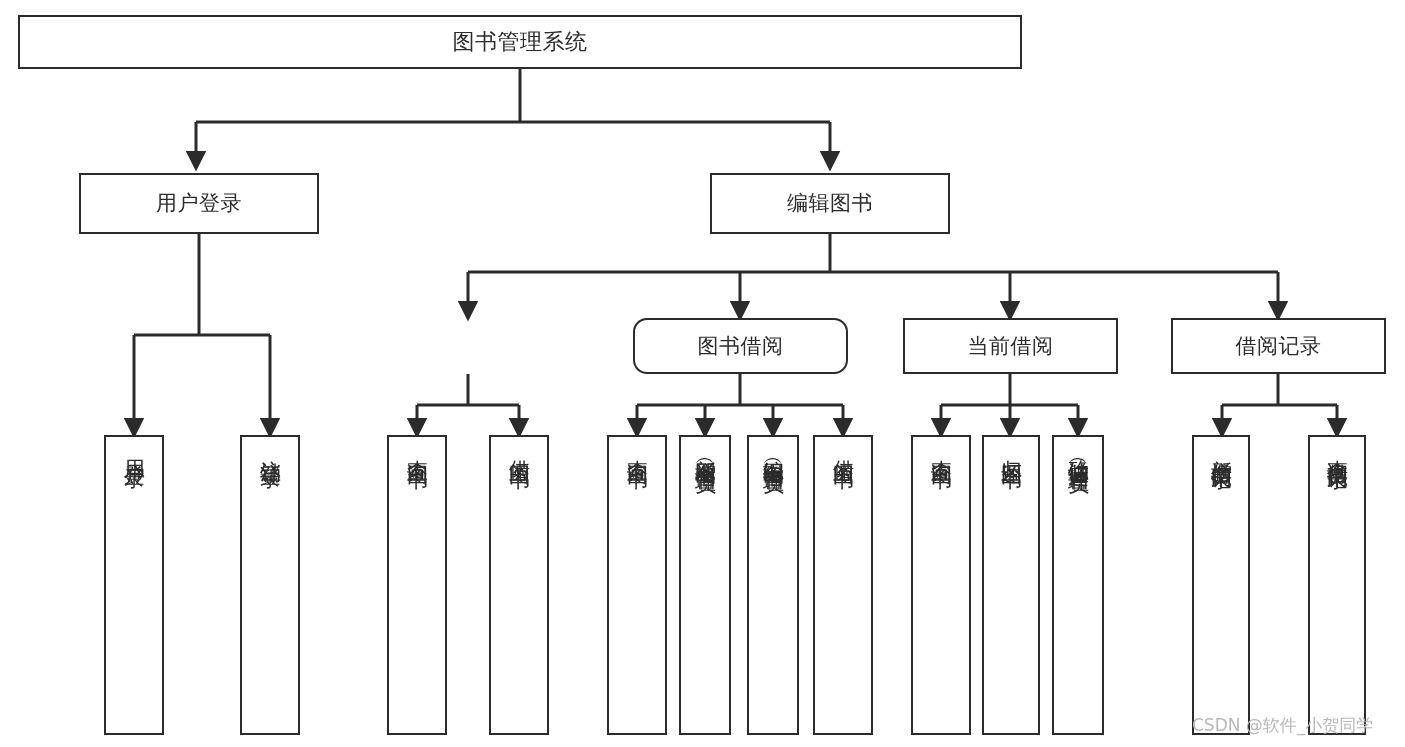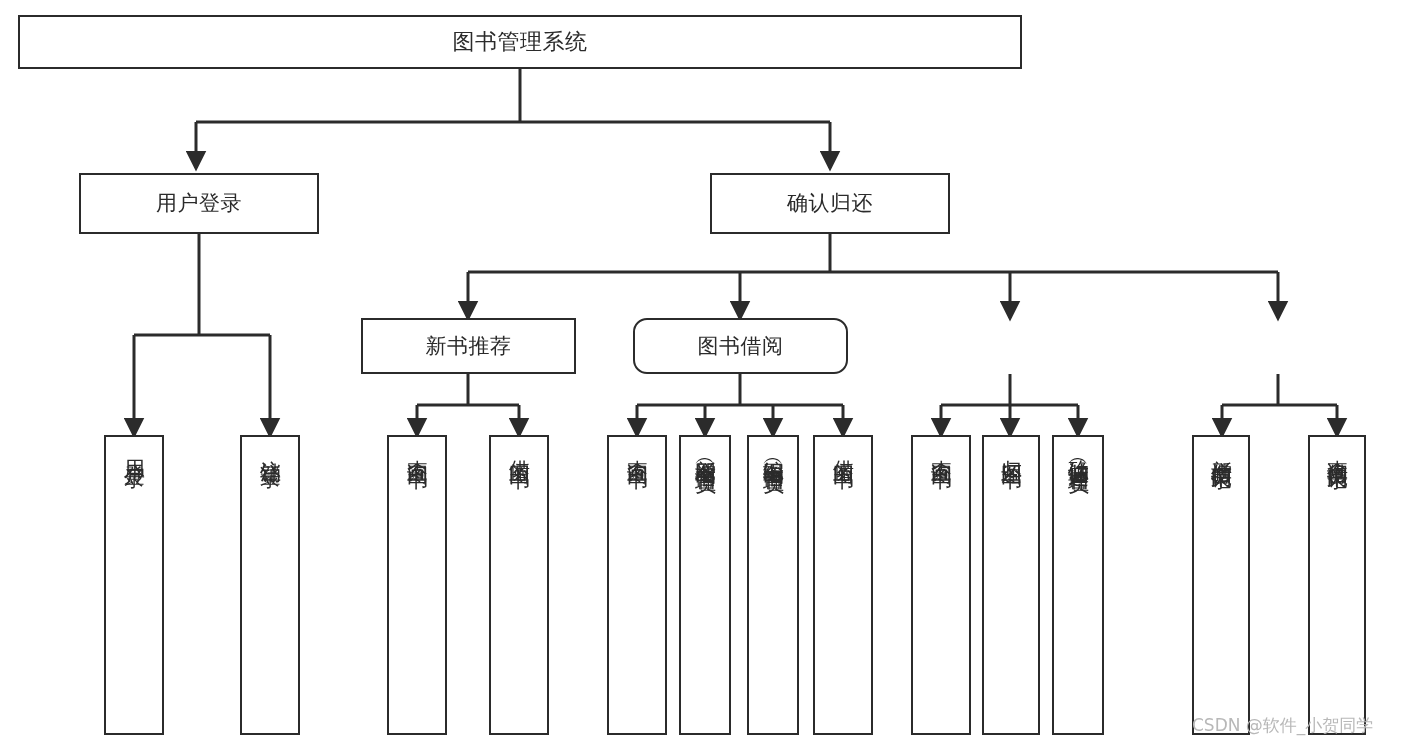--- a/index.html
+++ b/index.html
@@ -135,29 +135,32 @@
   </svg>
 
   <div class="node horiz root" style="left:18px; top:15px; width:1004px; height:54px;">
     <span class="node-label">图书管理系统</span>
   </div>
 
   <div class="node horiz" style="left:79px; top:173px; width:240px; height:61px;">
     <span class="node-label">用户登录</span>
   </div>
   <div class="node horiz" style="left:710px; top:173px; width:240px; height:61px;">
-    <span class="node-label">确认归还</span>
-  </div>
-
-  <div class="node horiz" style="left:361px; top:318px; width:215px; height:56px;">
-    <span class="node-label">新书推荐</span>
-  </div>
+    <span class="node-label">编辑图书</span>
+  </div>
+
   <div class="node horiz" style="left:633px; top:318px; width:215px; height:56px;border-radius:14px;">
     <span class="node-label">图书借阅</span>
   </div>
+  <div class="node horiz" style="left:903px; top:318px; width:215px; height:56px;">
+    <span class="node-label">当前借阅</span>
+  </div>
+  <div class="node horiz" style="left:1171px; top:318px; width:215px; height:56px;">
+    <span class="node-label">借阅记录</span>
+  </div>
 
   <div class="node leaf" style="left:104px; top:435px; width:60px; height:300px;">
     <span class="node-label">用户登录</span>
   </div>
   <div class="node leaf" style="left:240px; top:435px; width:60px; height:300px;">
     <span class="node-label">注销登录</span>
   </div>
 
   <div class="node leaf" style="left:387px; top:435px; width:60px; height:300px;">
     <span class="node-label">查询图书</span>

